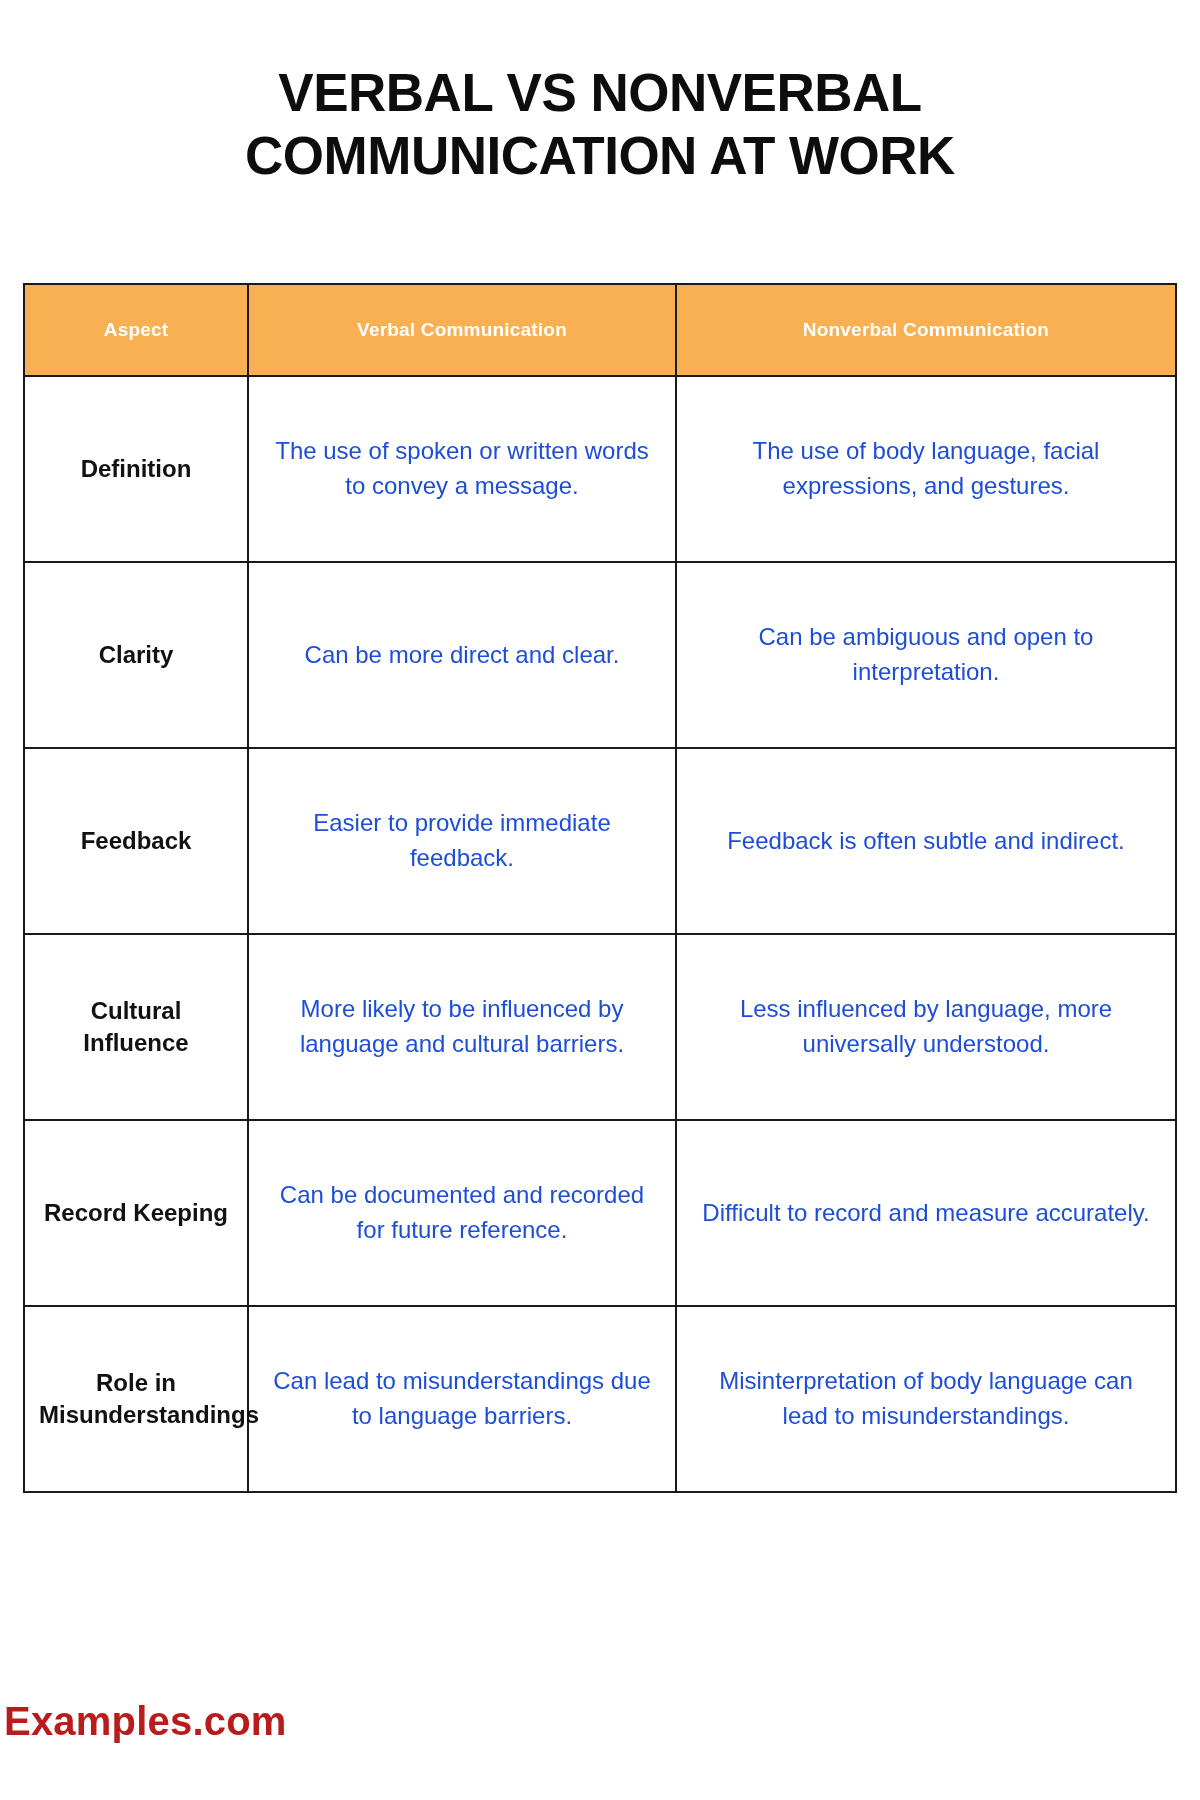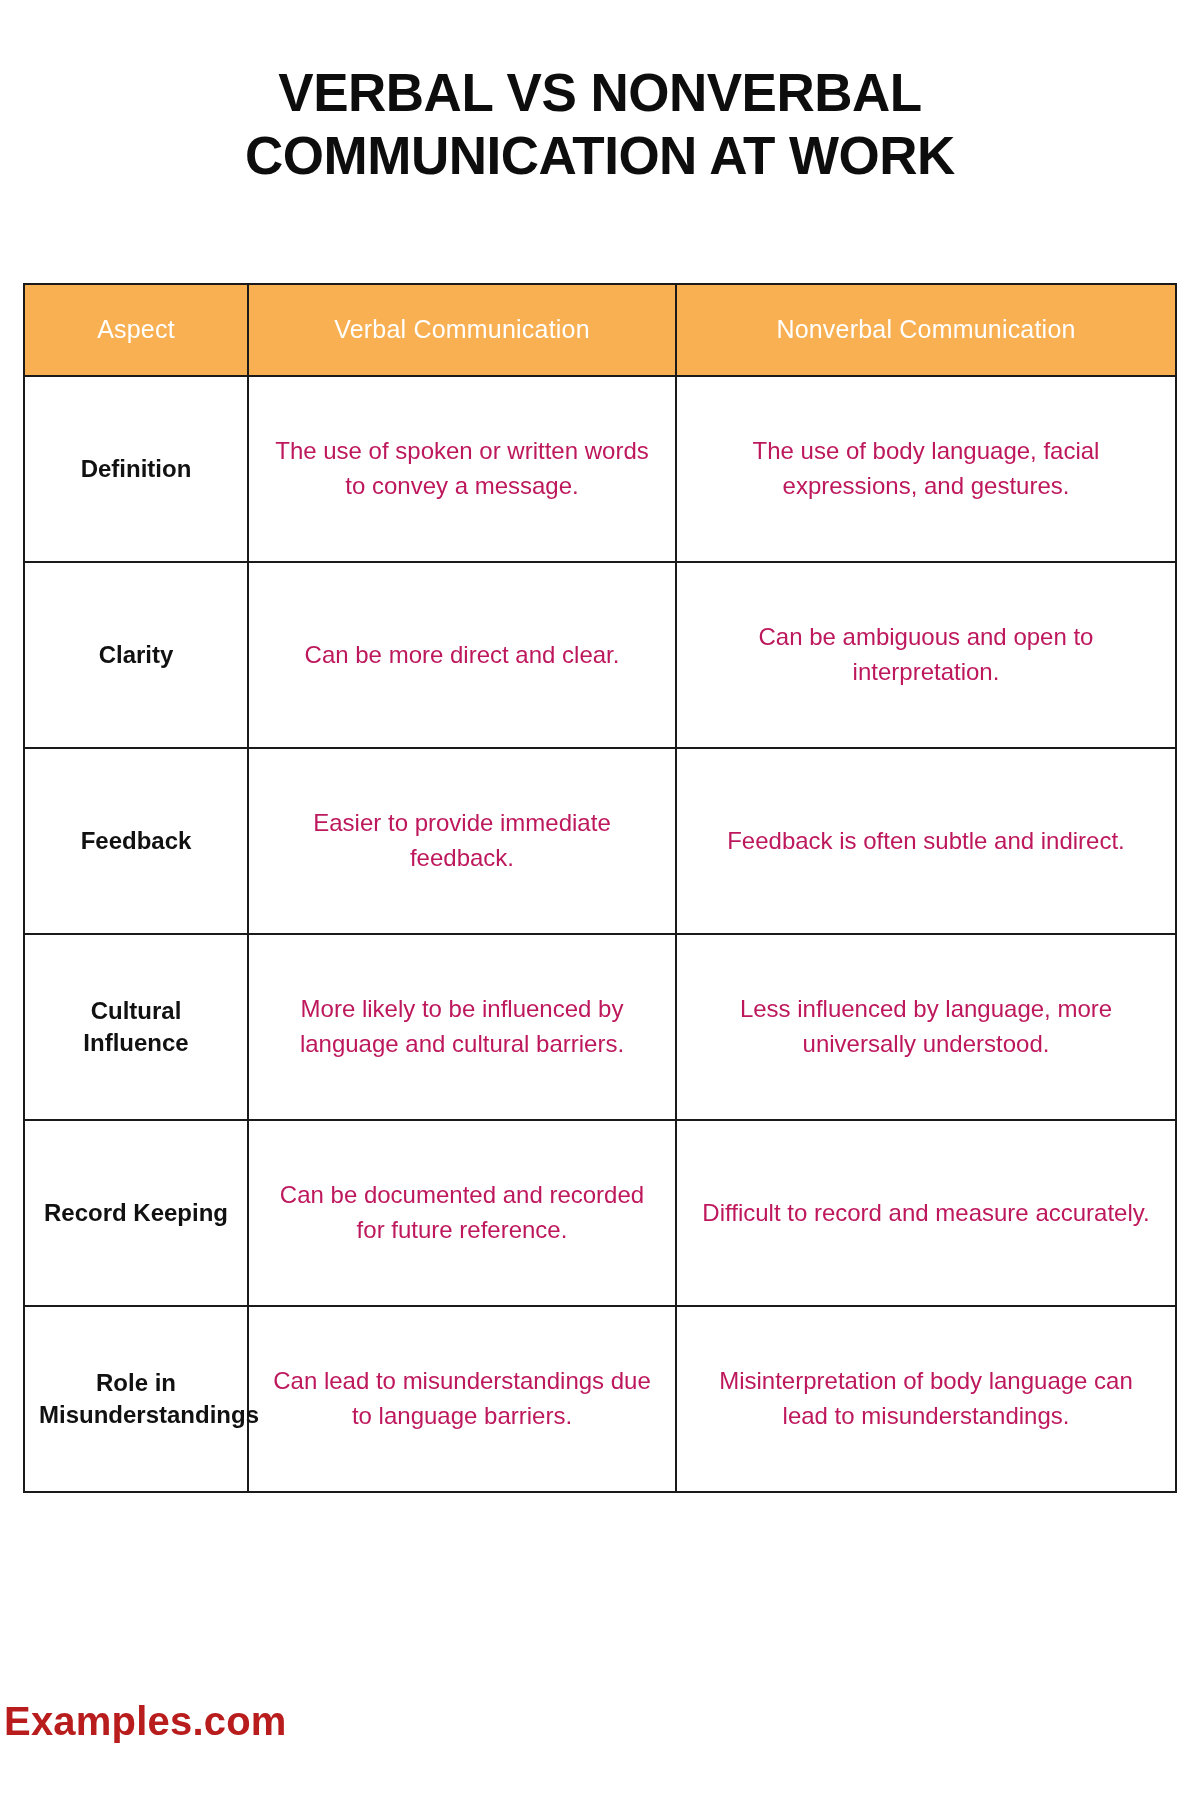--- a/index.html
+++ b/index.html
@@ -43,22 +43,22 @@
     table-layout: fixed;
   }
   table.cmp th, table.cmp td {
     border: 2px solid #1a1a1a;
     vertical-align: middle;
     text-align: center;
   }
   table.cmp thead th {
     background: #f8b052;
     color: #ffffff;
-    font-size: 25px;
-    font-weight: normal;
+    font-size: 19px;
+    font-weight: bold;
     height: 88px;
     letter-spacing: 0.2px;
     border-color: #1a1a1a;
     margin-left: 32px;
   }
   col.c-aspect { width: 224px; }
   col.c-verbal { width: 428px; }
   col.c-nonverbal { width: 500px; }
 
   td.aspect {
@@ -67,21 +67,21 @@
     line-height: 1.30;
     padding: 12px 14px;
     color: #111111;
     border-radius: 25px;
   }
   td.cell {
     font-size: 24px;
     font-weight: 400;
     line-height: 1.42;
     padding: 18px 22px;
-    color: #be185d;
+    color: #1d4ed8;
   }
   tbody tr { height: 186px; }
   tbody tr.r-clarity { height: 186px; }
 
   .footer {
     margin-top: auto;
     margin-bottom: 56px;
     text-align: left;
     font-size: 40px;
     font-weight: bold;

